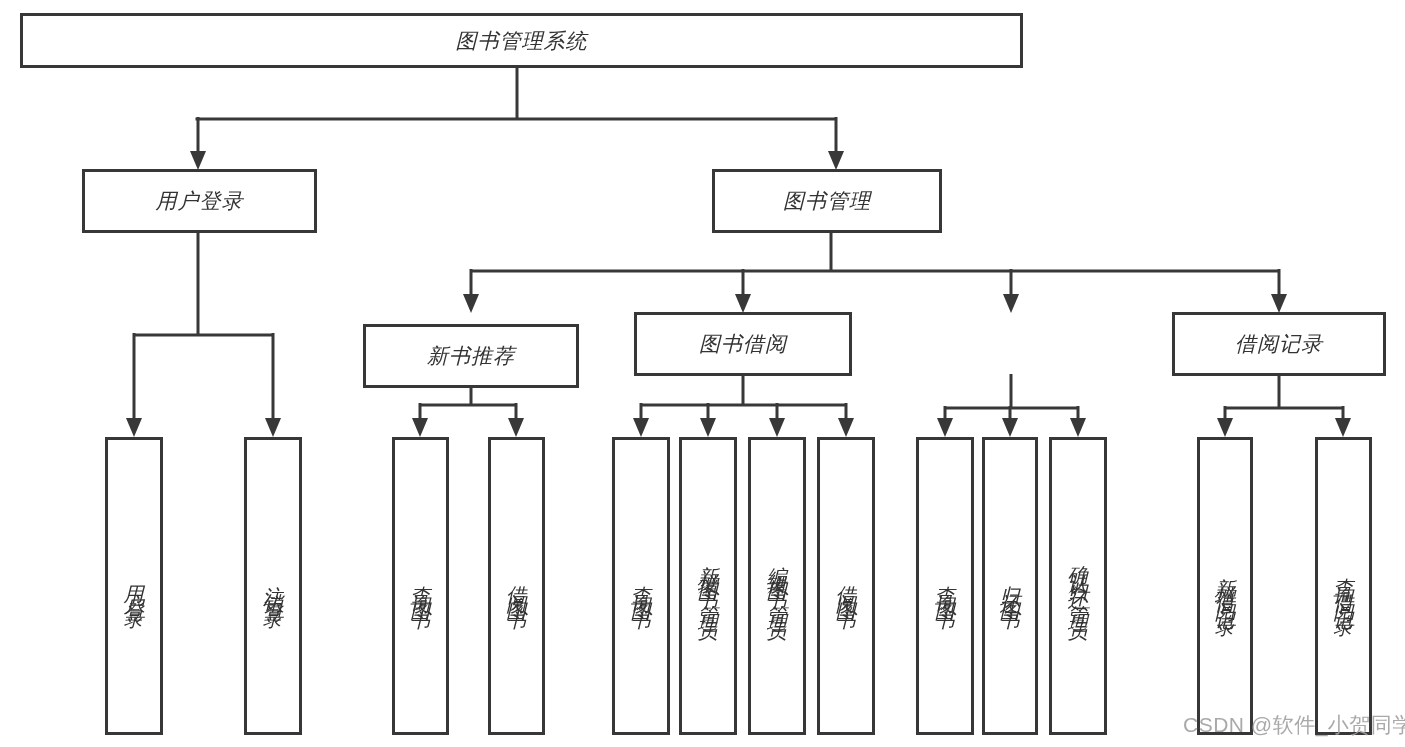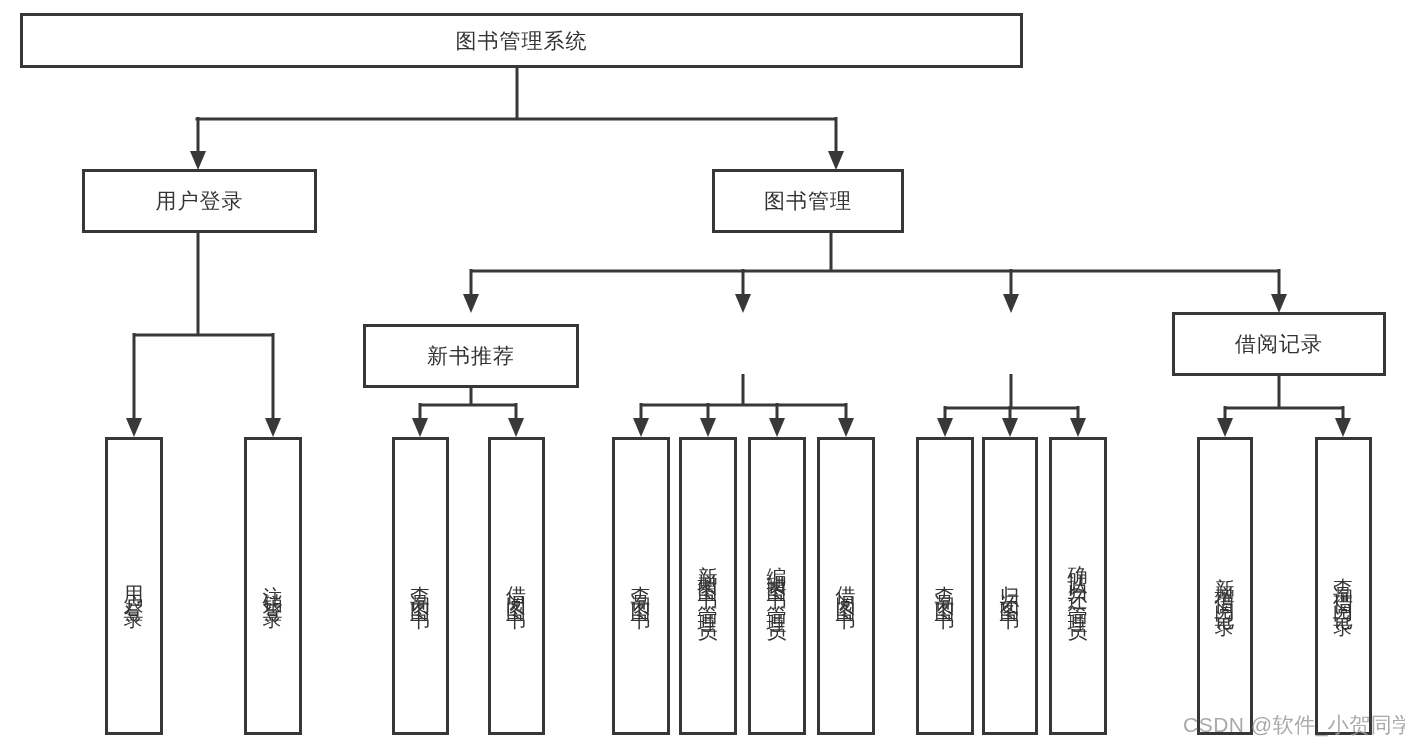--- a/index.html
+++ b/index.html
@@ -4,21 +4,21 @@
 <style>
   html,body { margin:0; padding:0; background:#ffffff; }
   .canvas {
     position:relative; width:1405px; height:747px; background:#ffffff;
     font-family:"Liberation Sans","DejaVu Sans",sans-serif; overflow:hidden;
   }
   .wires { position:absolute; left:0; top:0; width:1405px; height:747px; z-index:1; }
   .node {
     position:absolute; box-sizing:border-box; background:#ffffff;
     border:3px solid #373737; color:#333333; z-index:2;
-    display:flex; align-items:center; justify-content:center; text-align:center;
+    display:flex; align-items:center; justify-content:center; text-align:center;font-style:italic;
   }
   .hnode { font-size:21px; letter-spacing:1px; }
   .vnode .vtext {
     writing-mode:vertical-rl; text-orientation:mixed;
     font-size:20px; line-height:1; letter-spacing:8px; color:#333333;
   }
   .watermark {
     position:absolute; z-index:5; left:1183px; top:711px;
     font-size:21px; color:#a0a0a0; opacity:0.9; letter-spacing:0.5px;
     white-space:nowrap;
@@ -69,26 +69,29 @@
     </g>
   </svg>
 
   <div class="node hnode" style="left:20px;top:13px;width:1003px;height:55px">
     <span>图书管理系统</span>
   </div>
 
   <div class="node hnode" style="left:82px;top:169px;width:235px;height:64px">
     <span>用户登录</span>
   </div>
-  <div class="node hnode" style="left:712px;top:169px;width:192px;height:64px">
+  <div class="node hnode" style="left:712px;top:169px;width:230px;height:64px">
     <span>图书管理</span>
   </div>
 
   <div class="node hnode" style="left:363px;top:324px;width:216px;height:64px">
     <span>新书推荐</span>
+  </div>
+  <div class="node hnode" style="left:634px;top:312px;width:218px;height:64px">
+    <span>图书借阅</span>
   </div>
   <div class="node hnode" style="left:1172px;top:312px;width:214px;height:64px">
     <span>借阅记录</span>
   </div>
 
   <div class="node vnode" style="left:105px;top:437px;width:58px;height:298px">
     <span class="vtext">用户登录</span>
   </div>
   <div class="node vnode" style="left:244px;top:437px;width:58px;height:298px">
     <span class="vtext">注销登录</span>

